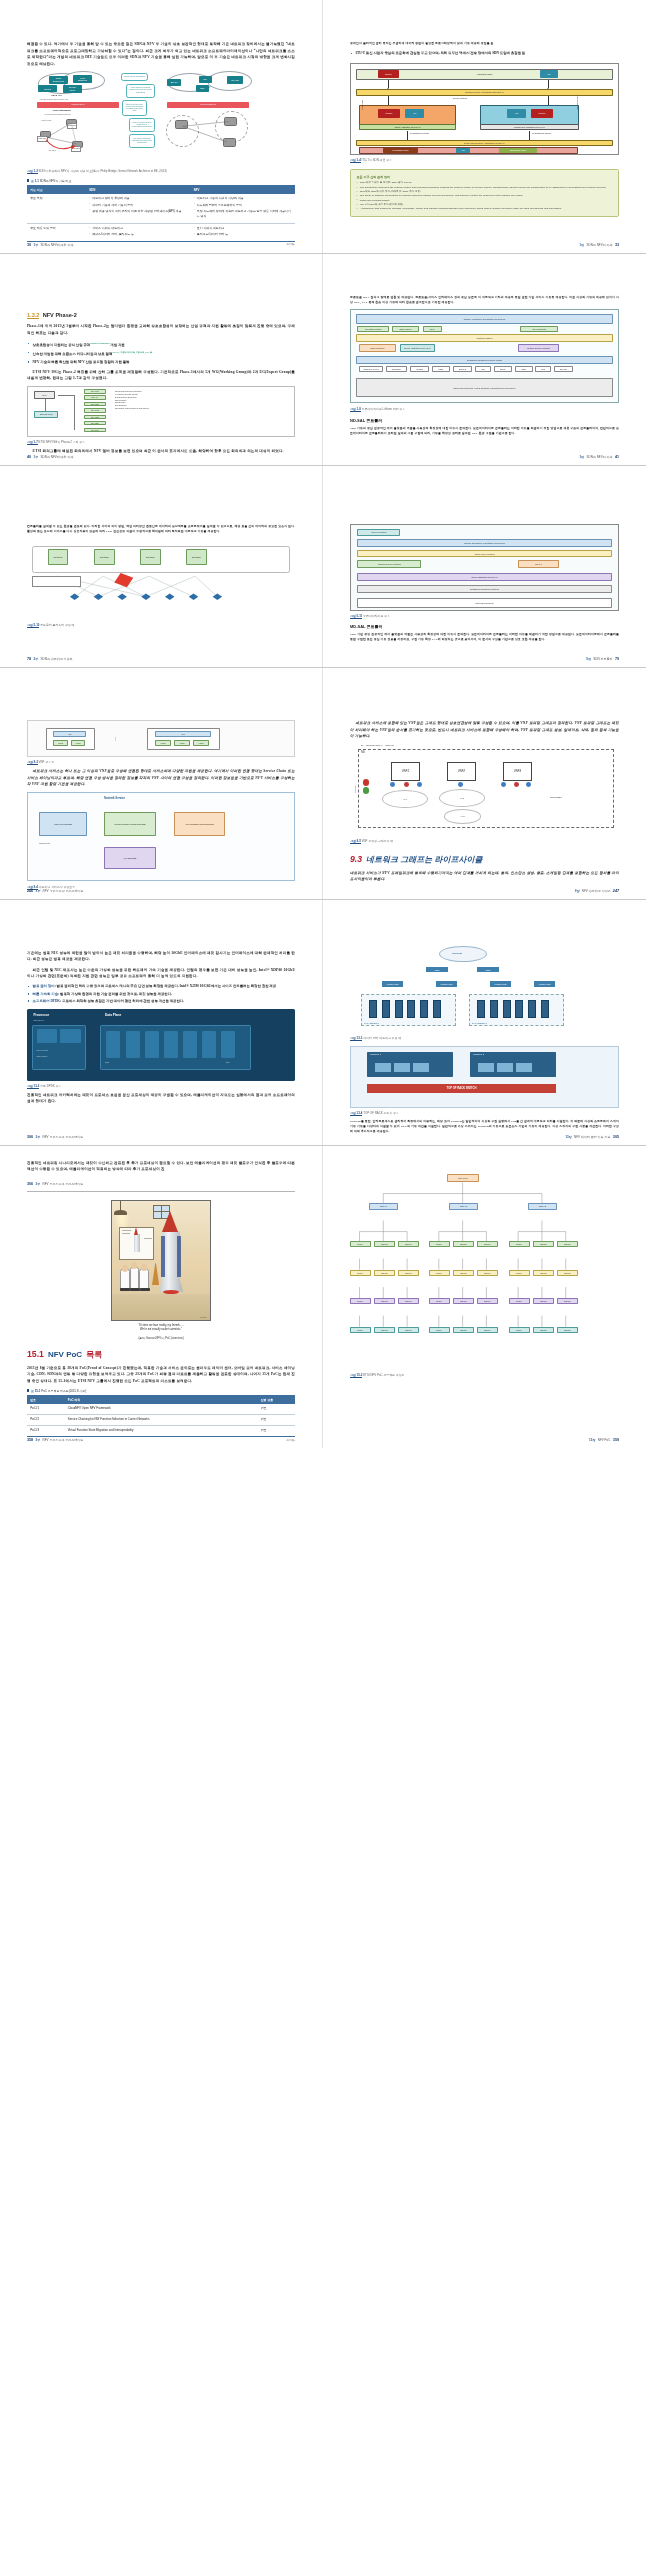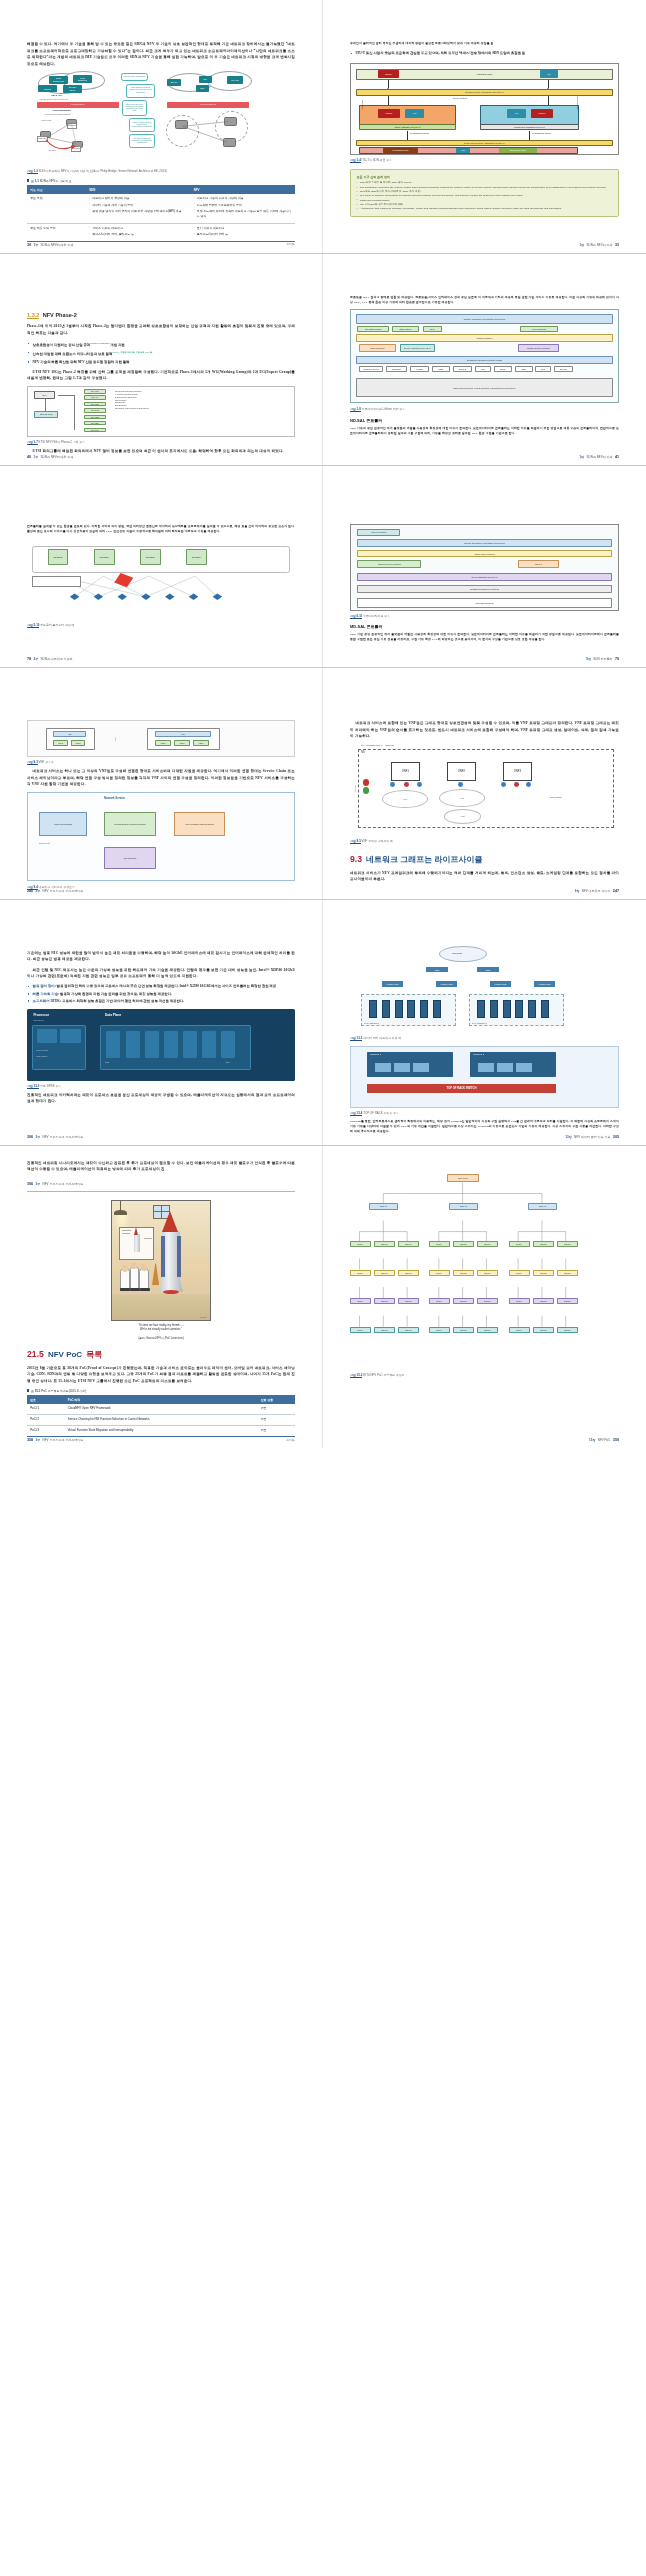--- a/index.html
+++ b/index.html
@@ -572,21 +572,21 @@
     <p class="para small">SDN 기반 중앙 집중적인 제어 플랫폼의 역할은 사용성과 확장성에 대한 이슈가 존재한다. 오픈데이라이트 콘트롤러는 이러한 이슈를 해결하기 위한 방법으로 제공된다. 오픈데이라이트에서 콘트롤러를 통합 구현한 모든 중심 기능 정보를 저장하고, 구현 기능 확장 SAL에 해당하는 것으로 보여지며, 이 문서의 구성을 기반으로 상호 호환 제공을 한다.</p>
 
     <div class="pfoot r">
       <span class="pt">5장</span>
       <span class="ptx">SDN 컨트롤러</span>
       <span class="pn">79</span>
     </div>
   </div>
 </div>
 
-<div class="spread" style="min-height:219px;">
+<div class="spread" style="min-height:219px;font-style:italic;">
   <div class="page left">
     <div style="position:relative; height:37px; margin-top:32px; border:0.6px solid #cfcfcf; background:#fbfbfb;">
       <div class="blk bl-white" style="left:17.5px; top:6.4px; width:49px; height:22px;"></div>
       <div class="blk bl-blue" style="left:25.4px; top:9.5px; width:33px; height:6.4px;">VNF</div>
       <div class="blk bl-green" style="left:25.4px; top:18.3px; width:14.3px; height:6.4px;">VNFC</div>
       <div class="blk bl-green" style="left:43px; top:18.3px; width:14.3px; height:6.4px;">VNFC</div>
       <div style="position:absolute; left:87px; top:14.3px; font-size:4px; color:#888;">|</div>
       <div class="blk bl-white" style="left:119px; top:6.4px; width:73px; height:22px;"></div>
       <div class="blk bl-blue" style="left:127px; top:9.5px; width:56px; height:6.4px;">VNF</div>
       <div class="blk bl-green" style="left:127px; top:18.3px; width:16px; height:6.4px;">VNFC</div>
@@ -812,21 +812,21 @@
       <div style="position:absolute; left:28px; top:87px; width:9.5px; height:3.2px; background:#3a3a3a; border-radius:0.8px;"></div>
       <div style="position:absolute; right:3.2px; bottom:2.4px; font-size:1.7px; color:#6a6a6a; font-style:italic;">signature</div>
     </div>
     <div class="cart-quote">
       <div>“It's time we face reality, my friends, ...</div>
       <div>We're not exactly rocket scientists.”</div>
     </div>
     <div class="cart-src">(출처: Source-NFV의, PoC (overview)</div>
 
     <div class="h-big">
-      <span class="num">21.5</span>
+      <span class="num">15.1</span>
       <span class="txt">NFV PoC</span>
       <span class="txt2">목록</span>
     </div>
     <p class="para">2015년 8월 기준으로 총 38개의 PoC(Proof of Concept)가 진행됐는데, 적용한 기술과 서비스 분야로는 클라우드 데이터 센터, 모바일 코어 네트워크, 서비스 체이닝 기술, CDN, SDN과의 연동 등 다양한 유형을 보여주고 있다. 그중 23개의 PoC가 최종 결과 리포트를 제출하고 활동을 완료한 상태이며, 나머지 15개 PoC는 현재 진행 중인 상태다. 표 15-1에서는 ETSI NFV 그룹에서 진행한 모든 PoC 프로젝트의 리스트를 보여준다.</p>
 
     <p class="tcap">
       <span class="sq"></span><b>표 15-1</b>
       <span>PoC 프로젝트 리스트(2015.8 기준)</span>
     </p>
     <table class="bk">

